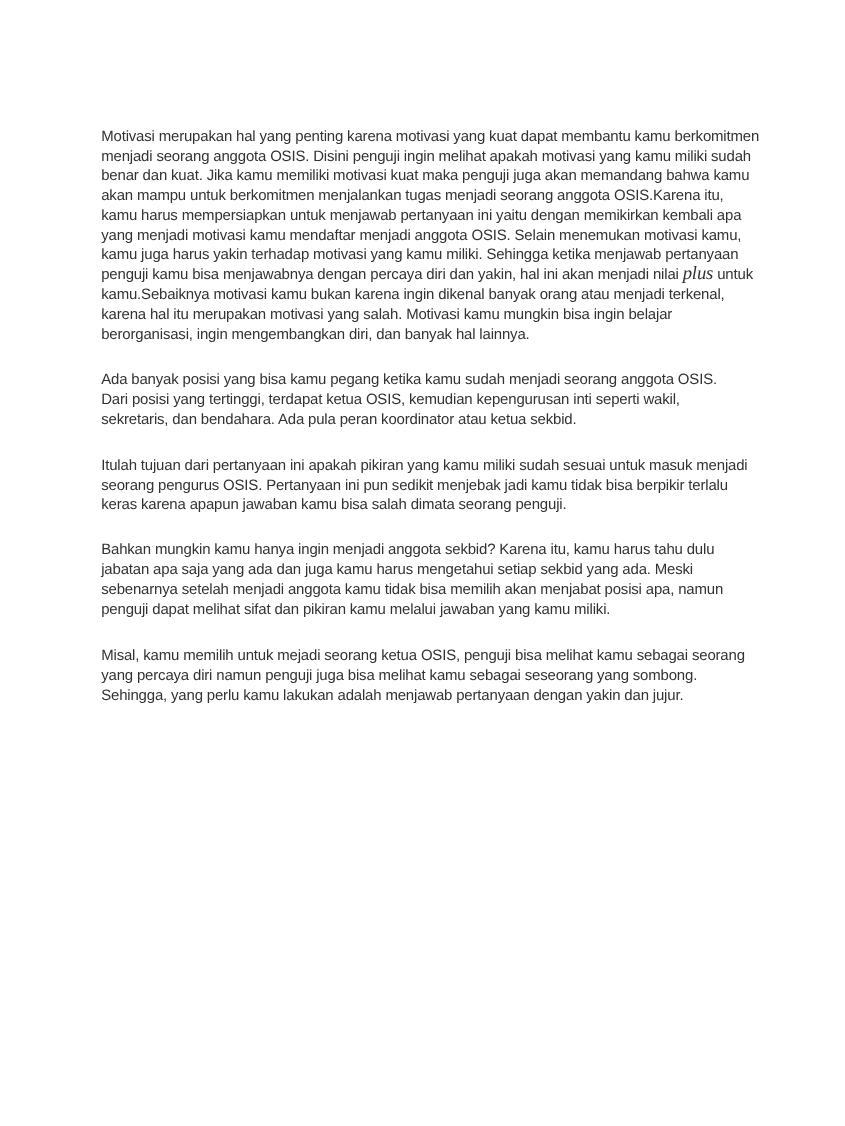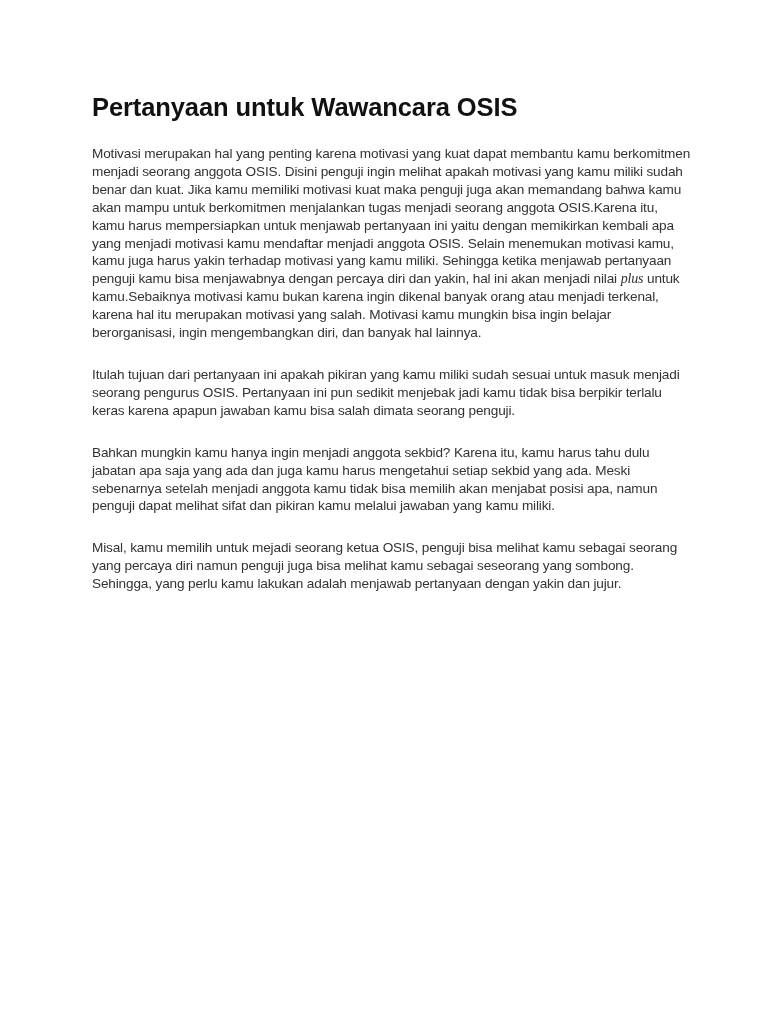--- a/index.html
+++ b/index.html
@@ -54,31 +54,31 @@
       letter-spacing: -0.15px;
     }
     p.body.p1 { margin-top: 23px; width: 600px; }
     p.body.p2 { margin-top: 23px; width: 570px; }
     p.body.p3 { margin-top: 24px; width: 580px; }
     p.body.p4 { margin-top: 24px; width: 600px; }
     p.body.p5 { margin-top: 24px; width: 590px; }
     em.plus {
       font-family: "Liberation Serif", serif;
       font-style: italic;
-      font-size: 14px;
+      font-size: 17px;
     }
   </style>
 </head>
 <body>
 
 <div class="page">
-  <h1 class="doc-title">Pertanyaan untuk Wawancara OSIS</h1>
 
   <section>
     <p class="body p1"><span>Motivasi merupakan hal yang penting karena motivasi yang kuat dapat membantu kamu berkomitmen menjadi seorang anggota OSIS. Disini penguji ingin melihat apakah motivasi yang kamu miliki sudah benar dan kuat. Jika kamu memiliki motivasi kuat maka penguji juga akan memandang bahwa kamu akan mampu untuk berkomitmen menjalankan tugas menjadi seorang anggota OSIS.Karena itu, kamu harus mempersiapkan untuk menjawab pertanyaan ini yaitu dengan memikirkan kembali apa yang menjadi motivasi kamu mendaftar menjadi anggota OSIS. Selain menemukan motivasi kamu, kamu juga harus yakin terhadap motivasi yang kamu miliki. Sehingga ketika menjawab pertanyaan penguji kamu bisa menjawabnya dengan percaya diri dan yakin, hal ini akan menjadi nilai </span><em class="plus">plus</em><span> untuk kamu.Sebaiknya motivasi kamu bukan karena ingin dikenal banyak orang atau menjadi terkenal, karena hal itu merupakan motivasi yang salah. Motivasi kamu mungkin bisa ingin belajar berorganisasi, ingin mengembangkan diri, dan banyak hal lainnya.</span></p>
   </section>
 
   <section>
+    <p class="body p2">Ada banyak posisi yang bisa kamu pegang ketika kamu sudah menjadi seorang anggota OSIS. Dari posisi yang tertinggi, terdapat ketua OSIS, kemudian kepengurusan inti seperti wakil, sekretaris, dan bendahara. Ada pula peran koordinator atau ketua sekbid.</p>
     <p class="body p4">Itulah tujuan dari pertanyaan ini apakah pikiran yang kamu miliki sudah sesuai untuk masuk menjadi seorang pengurus OSIS. Pertanyaan ini pun sedikit menjebak jadi kamu tidak bisa berpikir terlalu keras karena apapun jawaban kamu bisa salah dimata seorang penguji.</p>
     <p class="body p3">Bahkan mungkin kamu hanya ingin menjadi anggota sekbid? Karena itu, kamu harus tahu dulu jabatan apa saja yang ada dan juga kamu harus mengetahui setiap sekbid yang ada. Meski sebenarnya setelah menjadi anggota kamu tidak bisa memilih akan menjabat posisi apa, namun penguji dapat melihat sifat dan pikiran kamu melalui jawaban yang kamu miliki.</p>
     <p class="body p5">Misal, kamu memilih  untuk mejadi seorang ketua OSIS, penguji bisa melihat kamu sebagai seorang yang percaya diri namun penguji juga bisa melihat kamu sebagai seseorang yang sombong. Sehingga, yang perlu kamu lakukan adalah menjawab pertanyaan dengan yakin dan jujur.</p>
   </section>
 </div>
 
 </body></html>

